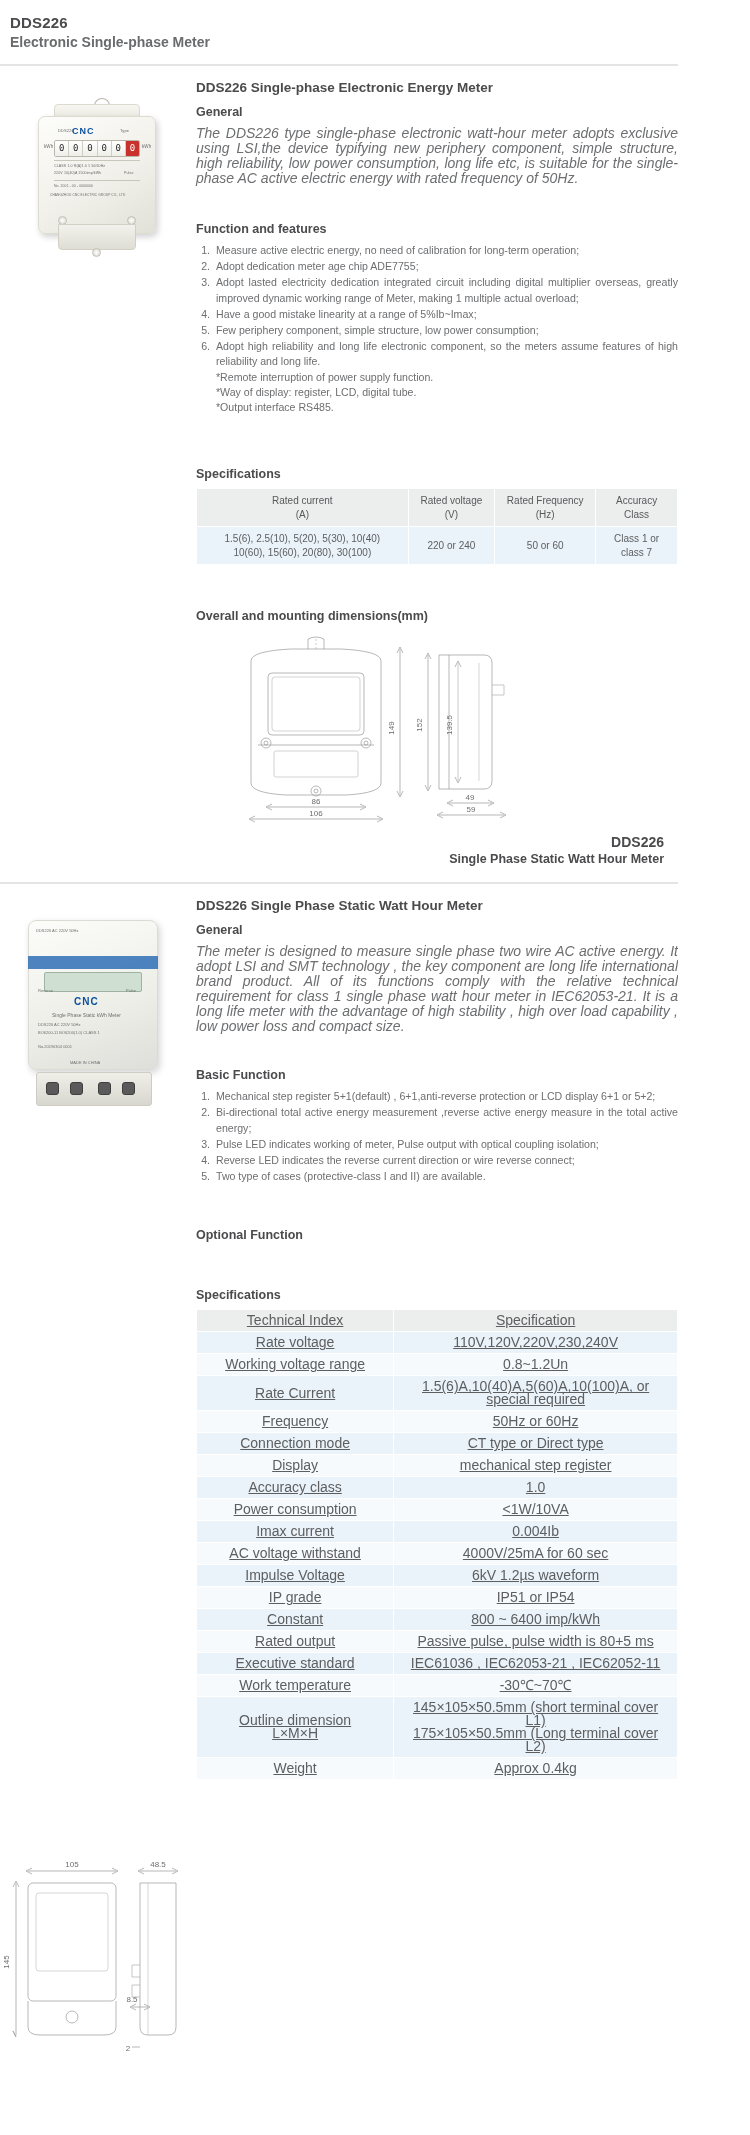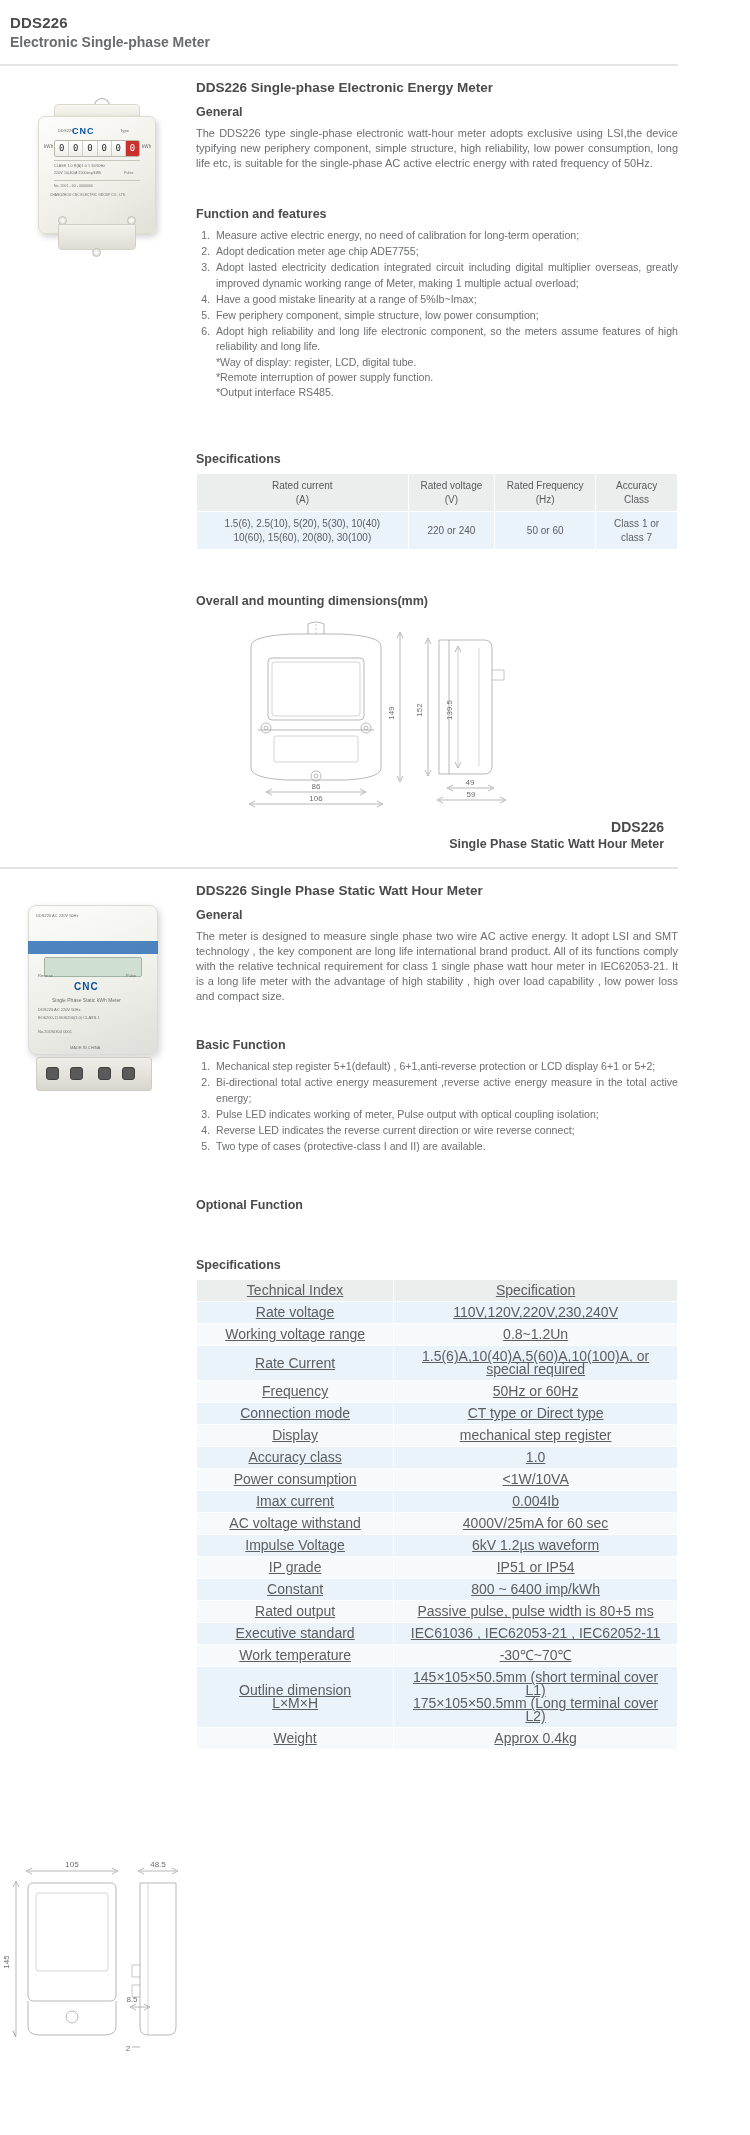--- a/index.html
+++ b/index.html
@@ -28,21 +28,21 @@
   .left-col { width:196px; flex:0 0 196px; position:relative; }
   .right-col { flex:1 1 auto; }
 
   h3.sect {
     font-size:13.5px; font-weight:bold; color:#4b4b4d; margin:0 0 10px 0;
   }
   h4.sub {
     font-size:12.5px; font-weight:bold; color:#4b4b4d; margin:0 0 7px 0;
   }
   p.body {
-    font-size:11px; line-height:15px; margin:0 0 8px 0; text-align:justify; color:#6d6e70;
+    font-size:14px; line-height:15px; margin:0 0 8px 0; text-align:justify; color:#6d6e70;font-style:italic;
   }
   ol.feat {
     margin:0; padding:0 0 0 17px; font-size:10.6px; line-height:15.2px; color:#6d6e70;
   }
   ol.feat > li { margin:0 0 1px 0; text-align:justify; padding-left:3px; }
   ol.feat .star { display:block; text-align:left; }
 
   
   table.spec { border-collapse:collapse; width:100%; font-size:10px; color:#5d5e60; }
   table.spec th, table.spec td {
@@ -167,22 +167,22 @@
 
       <h4 class="sub" style="margin-top:36px;">Function and features</h4>
       <ol class="feat">
         <li>Measure active electric energy, no need of calibration for long-term operation;</li>
         <li>Adopt dedication meter age chip ADE7755;</li>
         <li>Adopt lasted electricity dedication integrated circuit including digital multiplier overseas, greatly improved dynamic working range of Meter, making 1 multiple actual overload;</li>
         <li>Have a good mistake linearity at a range of 5%Ib~Imax;</li>
         <li>Few periphery component, simple structure, low power consumption;</li>
         <li>
           <span>Adopt high reliability and long life electronic component, so the meters assume features of high reliability and long life.</span>
+          <span class="star">*Remote interruption of power supply function.</span>
           <span class="star">*Way of display: register, LCD, digital tube.</span>
-          <span class="star">*Remote interruption of power supply function.</span>
           <span class="star">*Output interface RS485.</span>
         </li>
       </ol>
 
       <h4 class="sub" style="margin-top:52px;">Specifications</h4>
       <table class="spec">
         <thead>
           <tr>
             <th style="width:44%">
               <span>Rated current</span><br>

